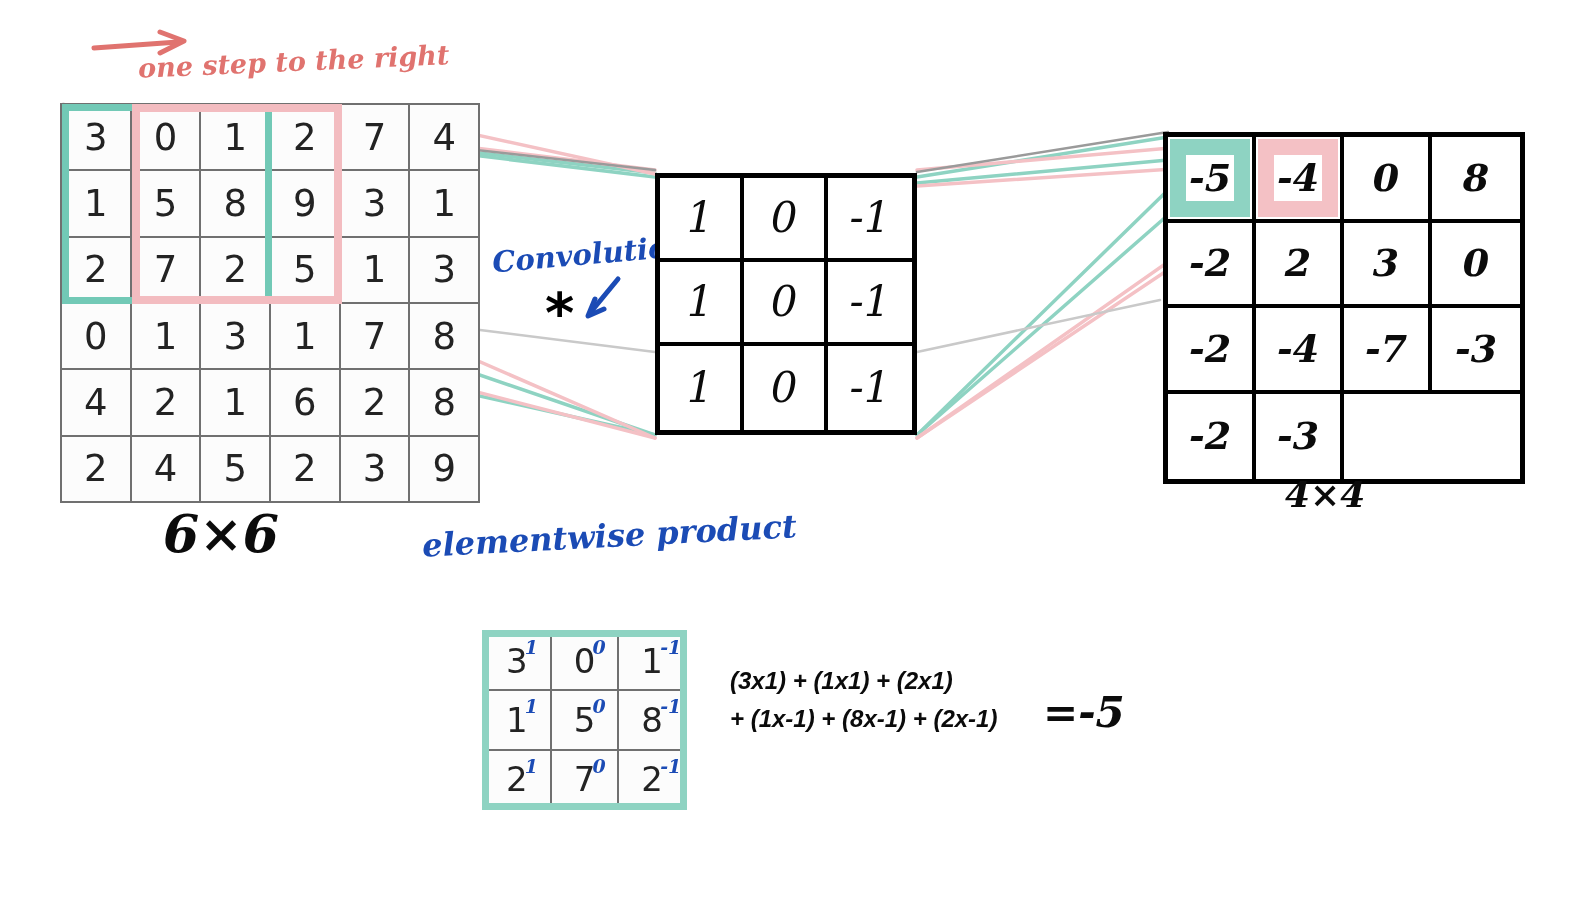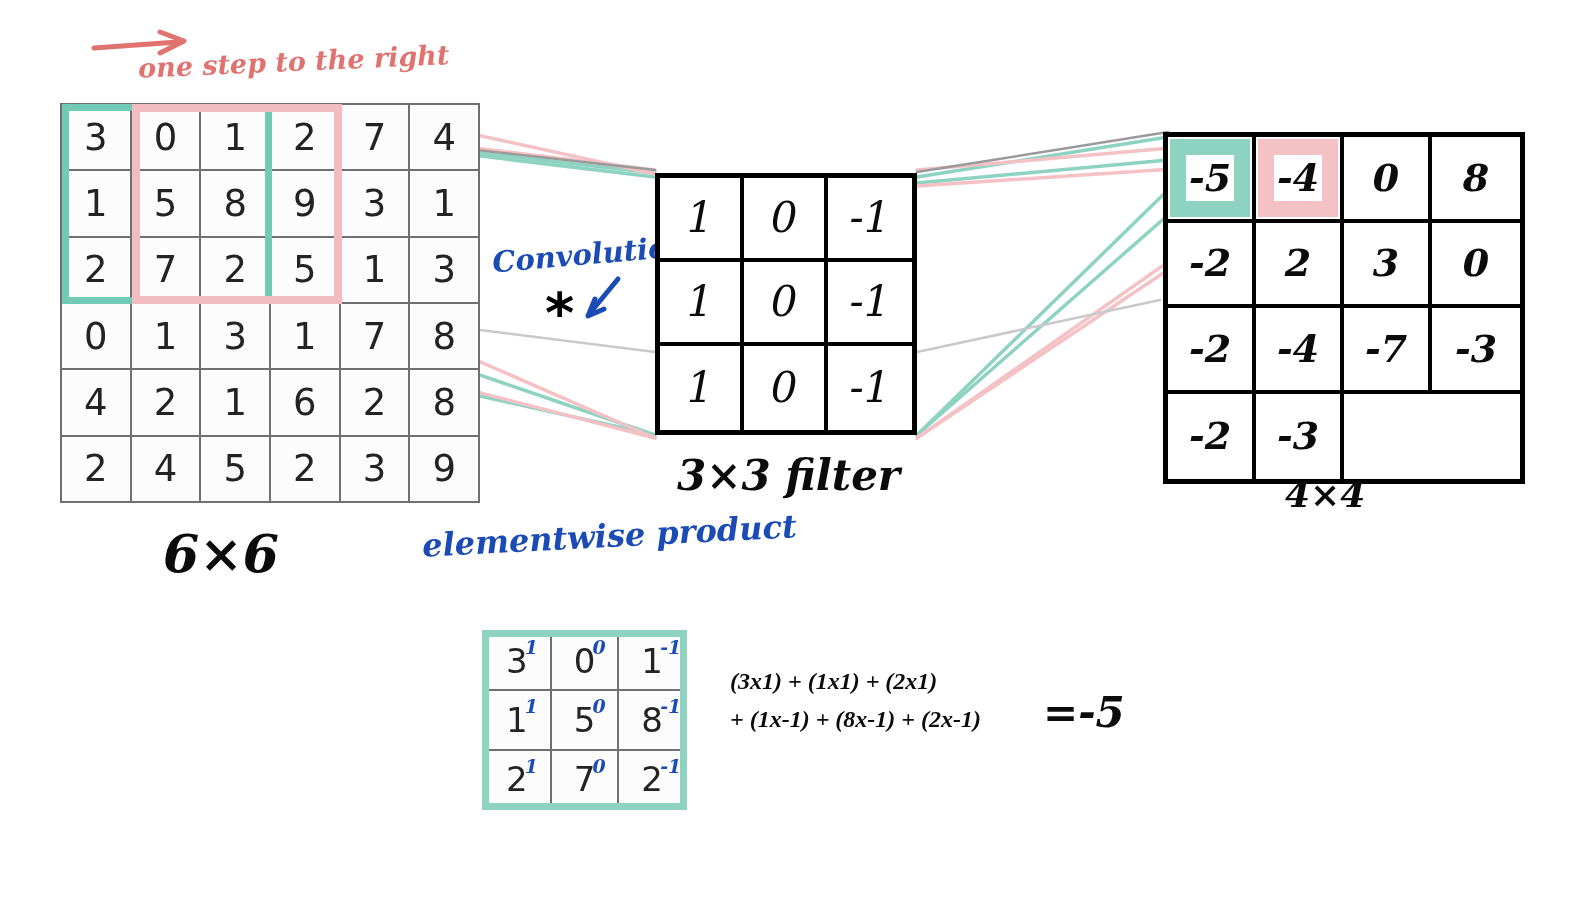--- a/index.html
+++ b/index.html
@@ -229,30 +229,30 @@
     color: #e0736f;
     white-space: nowrap;
     line-height: 1;
   }
 
   #label-one-step { left: 138px; top: 48px; font-size: 27px; transform: rotate(-2.5deg); }
   #label-convolution { left: 492px; top: 240px; font-size: 29px; transform: rotate(-5deg); }
   #asterisk { left: 545px; top: 285px; font-size: 56px; color: #000; font-style: normal;
               font-family: "DejaVu Sans", sans-serif; }
   #label-elementwise { left: 422px; top: 520px; font-size: 32px; transform: rotate(-3deg); }
-  #label-6x6 { left: 163px; top: 528px; font-size: 52px; }
+  #label-6x6 { left: 163px; top: 508px; font-size: 52px; }
   #label-3x3 { left: 677px; top: 455px; font-size: 42px; }
   #label-4x4 { left: 1285px; top: 476px; font-size: 36px; }
 
   
   #equation {
     position: absolute;
     left: 730px;
     top: 662px;
-    font-family: Liberation Serif, serif;
+    font-family: Liberation Sans, sans-serif;
     font-style: italic;
     font-weight: bold;
     color: #0b0b0b;
     font-size: 24px;
     line-height: 38px;
     white-space: nowrap;
   }
   #equation .line { display: block; }
   #eq-result {
     position: absolute;
@@ -359,21 +359,20 @@
       <div class="cell">1</div>
       <div class="cell">0</div>
       <div class="cell">-1</div>
       <div class="cell">1</div>
       <div class="cell">0</div>
       <div class="cell">-1</div>
       <div class="cell">1</div>
       <div class="cell">0</div>
       <div class="cell">-1</div>
     </div>
-  <div class="hand" id="label-3x3">3×3 filter</div>
 
   <div id="output-grid">
       <div class="cell hl-teal">-5</div>
       <div class="cell hl-pink">-4</div>
       <div class="cell">0</div>
       <div class="cell">8</div>
       <div class="cell">-2</div>
       <div class="cell">2</div>
       <div class="cell">3</div>
       <div class="cell">0</div>

